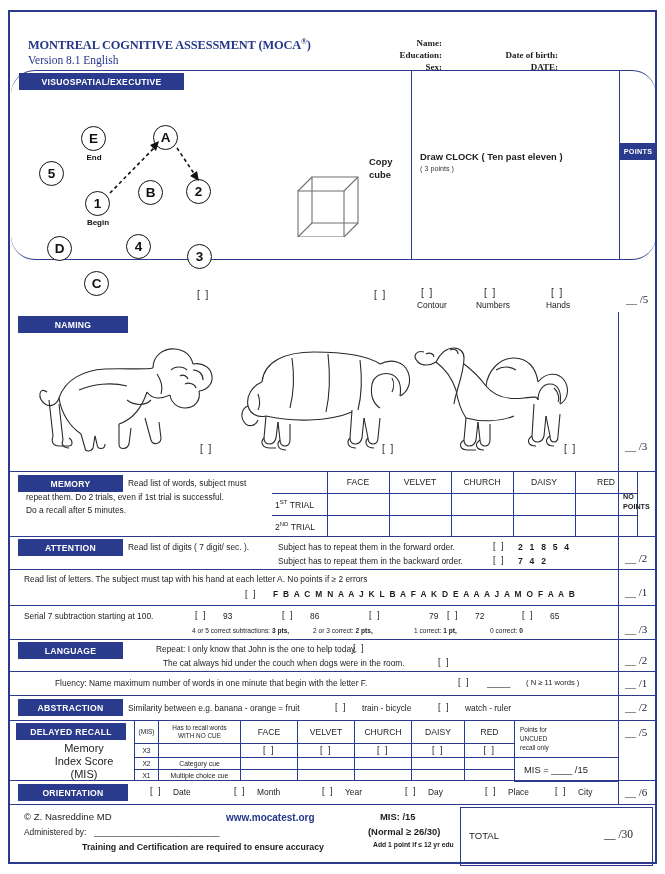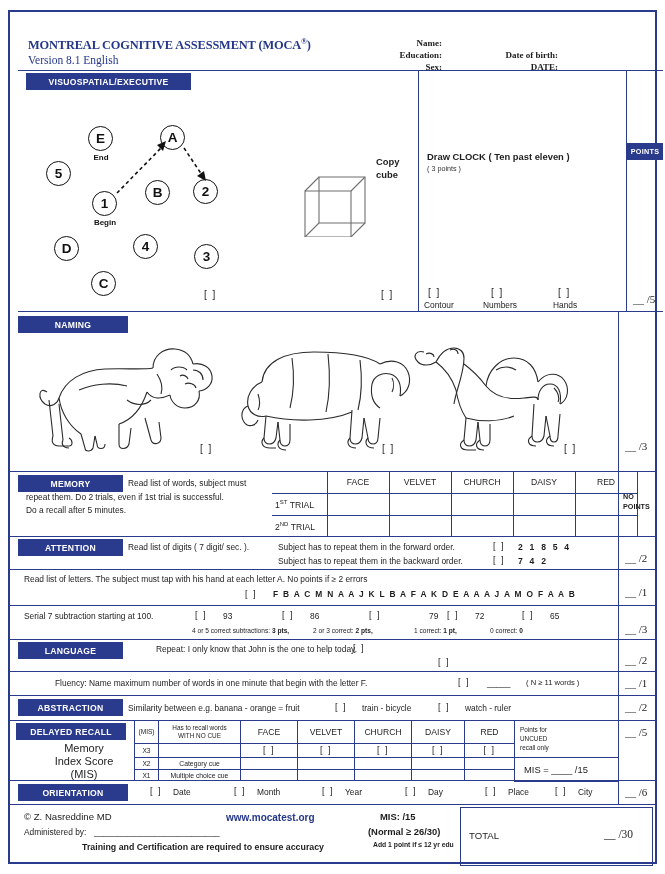--- a/index.html
+++ b/index.html
@@ -49,22 +49,22 @@
   }
   .pts {
     position: absolute; font-size: 11px; color: #1d1d1d;
     font-family: "Liberation Serif", serif;
   }
   .lbl { position: absolute; font-size: 8.4px; color: #1d1d1d; }
   .lblb { position: absolute; font-size: 8.4px; color: #1d1d1d; font-weight: bold; }
   .brk { font-family: "Liberation Sans", sans-serif; letter-spacing: 1.5px; }
 
   
-  #sec-vis { position: absolute; left: 8px; top: 58px; width: 645px; height: 242px;
-             border-top: 1px solid #2a3a8c; border-bottom: 1px solid #2a3a8c; }
+  #sec-vis { position: absolute; left: 1px; top: 58px; width: 645px; height: 190px;
+             border-top: 1px solid #2a3a8c; border-bottom: 1px solid #2a3a8c; border-radius: 24px; }
   #vis-bar { position: absolute; left: 8px; top: 2px; width: 165px; height: 17px; }
   .vcol { position: absolute; top: 0; bottom: 0; width: 1px; background: #2a3a8c; }
 
   .node {
     position: absolute; width: 25px; height: 25px; border-radius: 50%;
     border: 1.7px solid #111; background: #fff;
     display: flex; align-items: center; justify-content: center;
     font-size: 13.5px; font-weight: bold; color: #111;
     font-family: "Liberation Sans", sans-serif;
   }
@@ -349,20 +349,21 @@
       <div class="lbl" style="left:480px; top:21px; font-size:6.6px;"><span>0 correct: </span><b>0</b></div>
 
       <div class="vcol" style="left:608px;"></div>
       <div class="pts" style="left:615px; top:17px;">__ /3</div>
     </div>
 
     <div style="position:absolute; left:0; top:628px; width:645px; height:32px; border-bottom:1px solid #2a3a8c;">
       <div class="bluebar secbar" style="left:8px; top:2px; width:105px;">LANGUAGE</div>
       <div class="lbl" style="left:106px; top:4px;padding-left:40px;">Repeat:  I only know that John is the one to help today.</div>
       <div class="lbl brk" style="left:343px; top:3px; font-size:9px;">[   ]</div>
+      <div class="lbl" style="left:153px; top:18px;">The cat always hid under the couch when dogs were in the room.</div>
       <div class="lbl brk" style="left:428px; top:17px; font-size:9px;">[   ]</div>
       <div class="vcol" style="left:608px;"></div>
       <div class="pts" style="left:615px; top:14px;">__ /2</div>
     </div>
 
     <div style="position:absolute; left:0; top:660px; width:645px; height:24px; border-bottom:1px solid #2a3a8c;">
       <div class="lbl" style="left:45px; top:6px;">Fluency:  Name maximum number of words in one minute that begin with the letter F.</div>
       <div class="lbl brk" style="left:448px; top:5px; font-size:9px;">[    ]</div>
       <div class="lbl" style="left:477px; top:6px;">_____</div>
       <div class="lbl" style="left:516px; top:6px; font-size:7.6px;">( N ≥ 11 words )</div>

